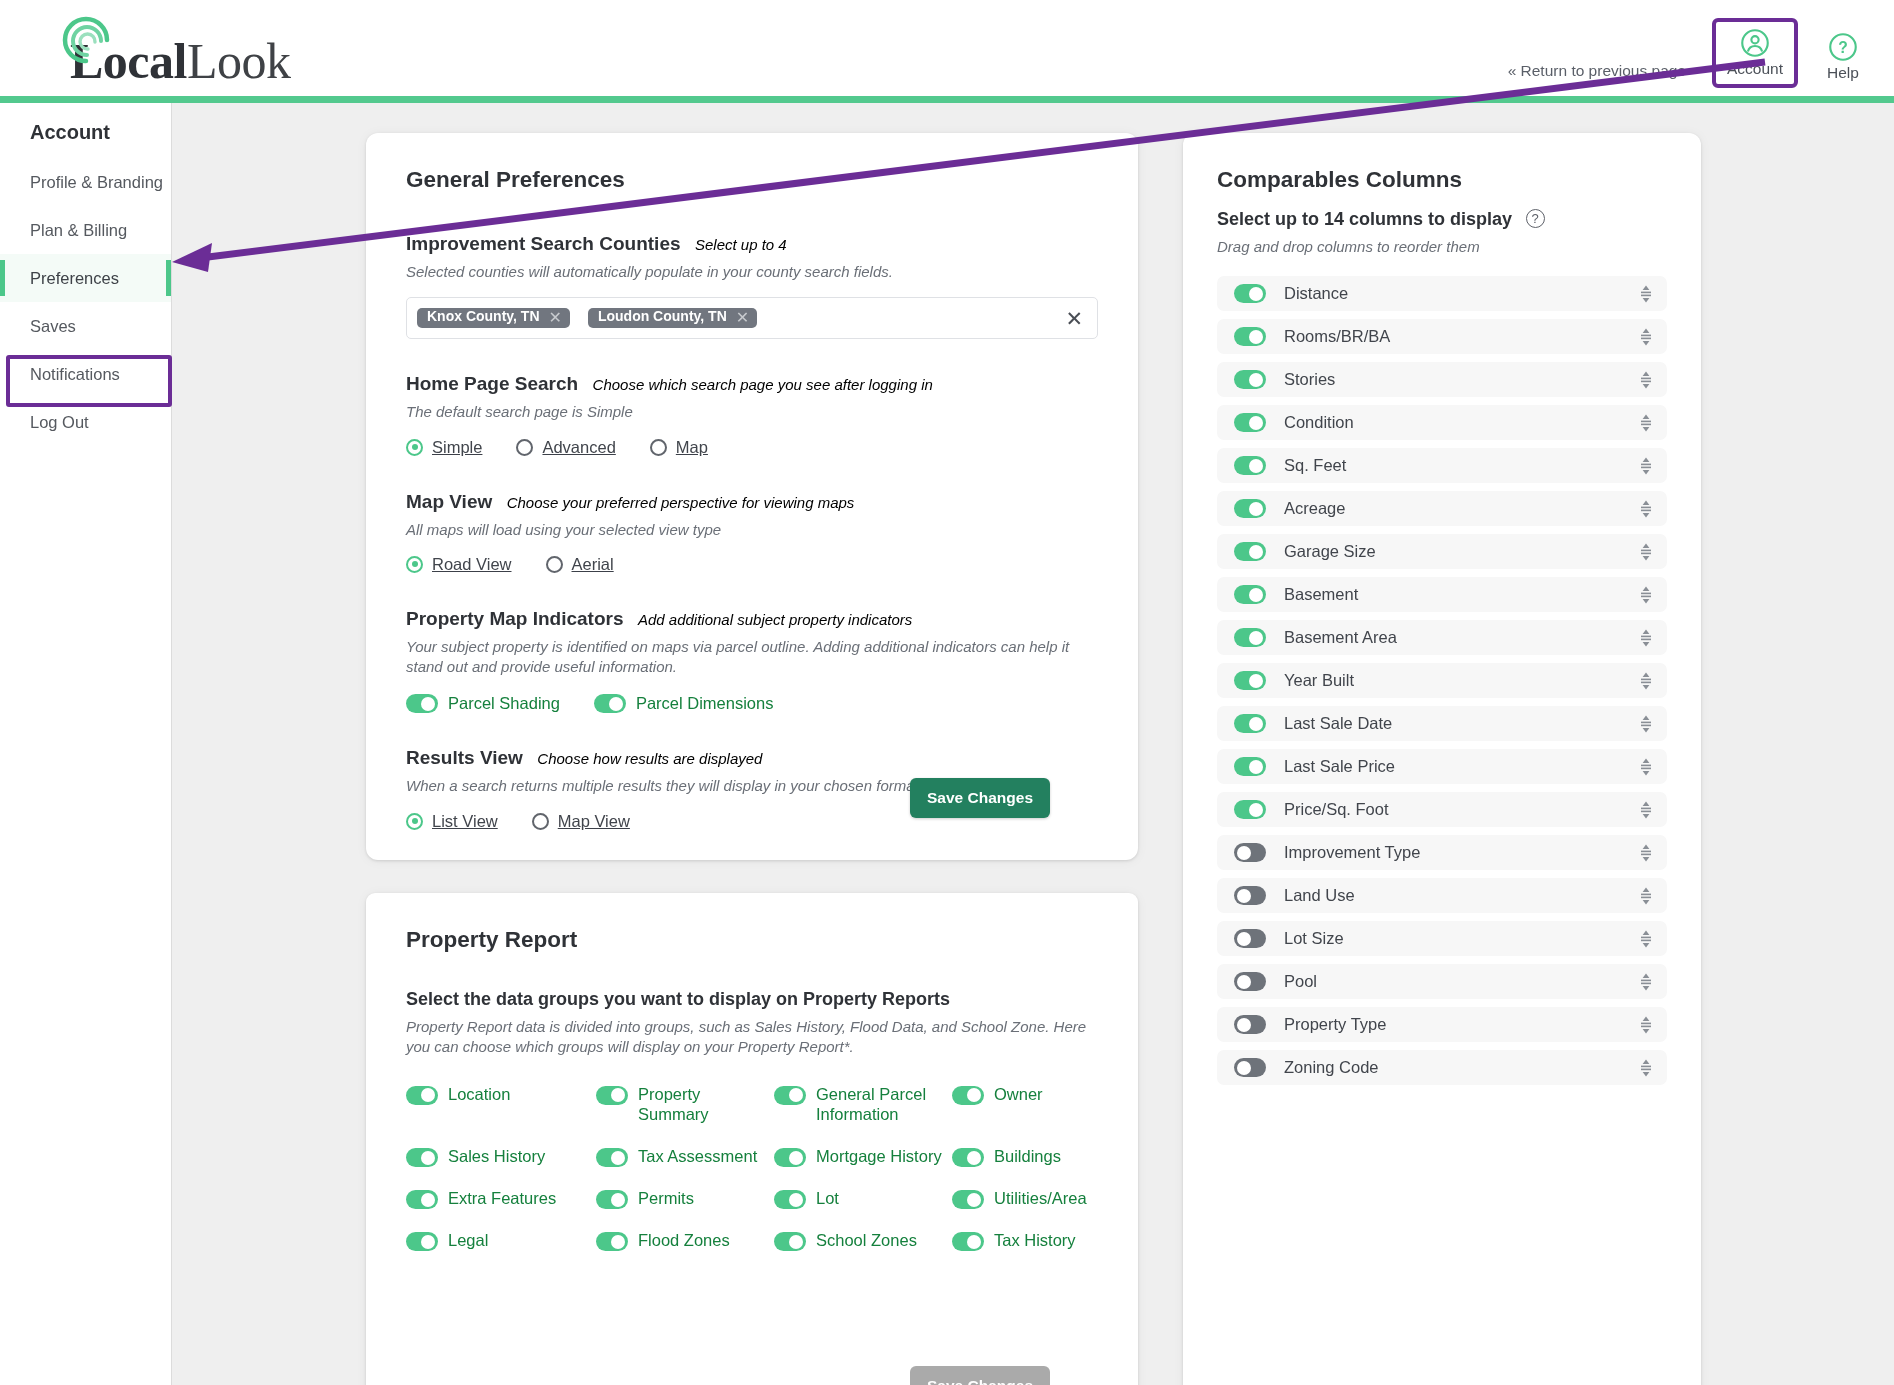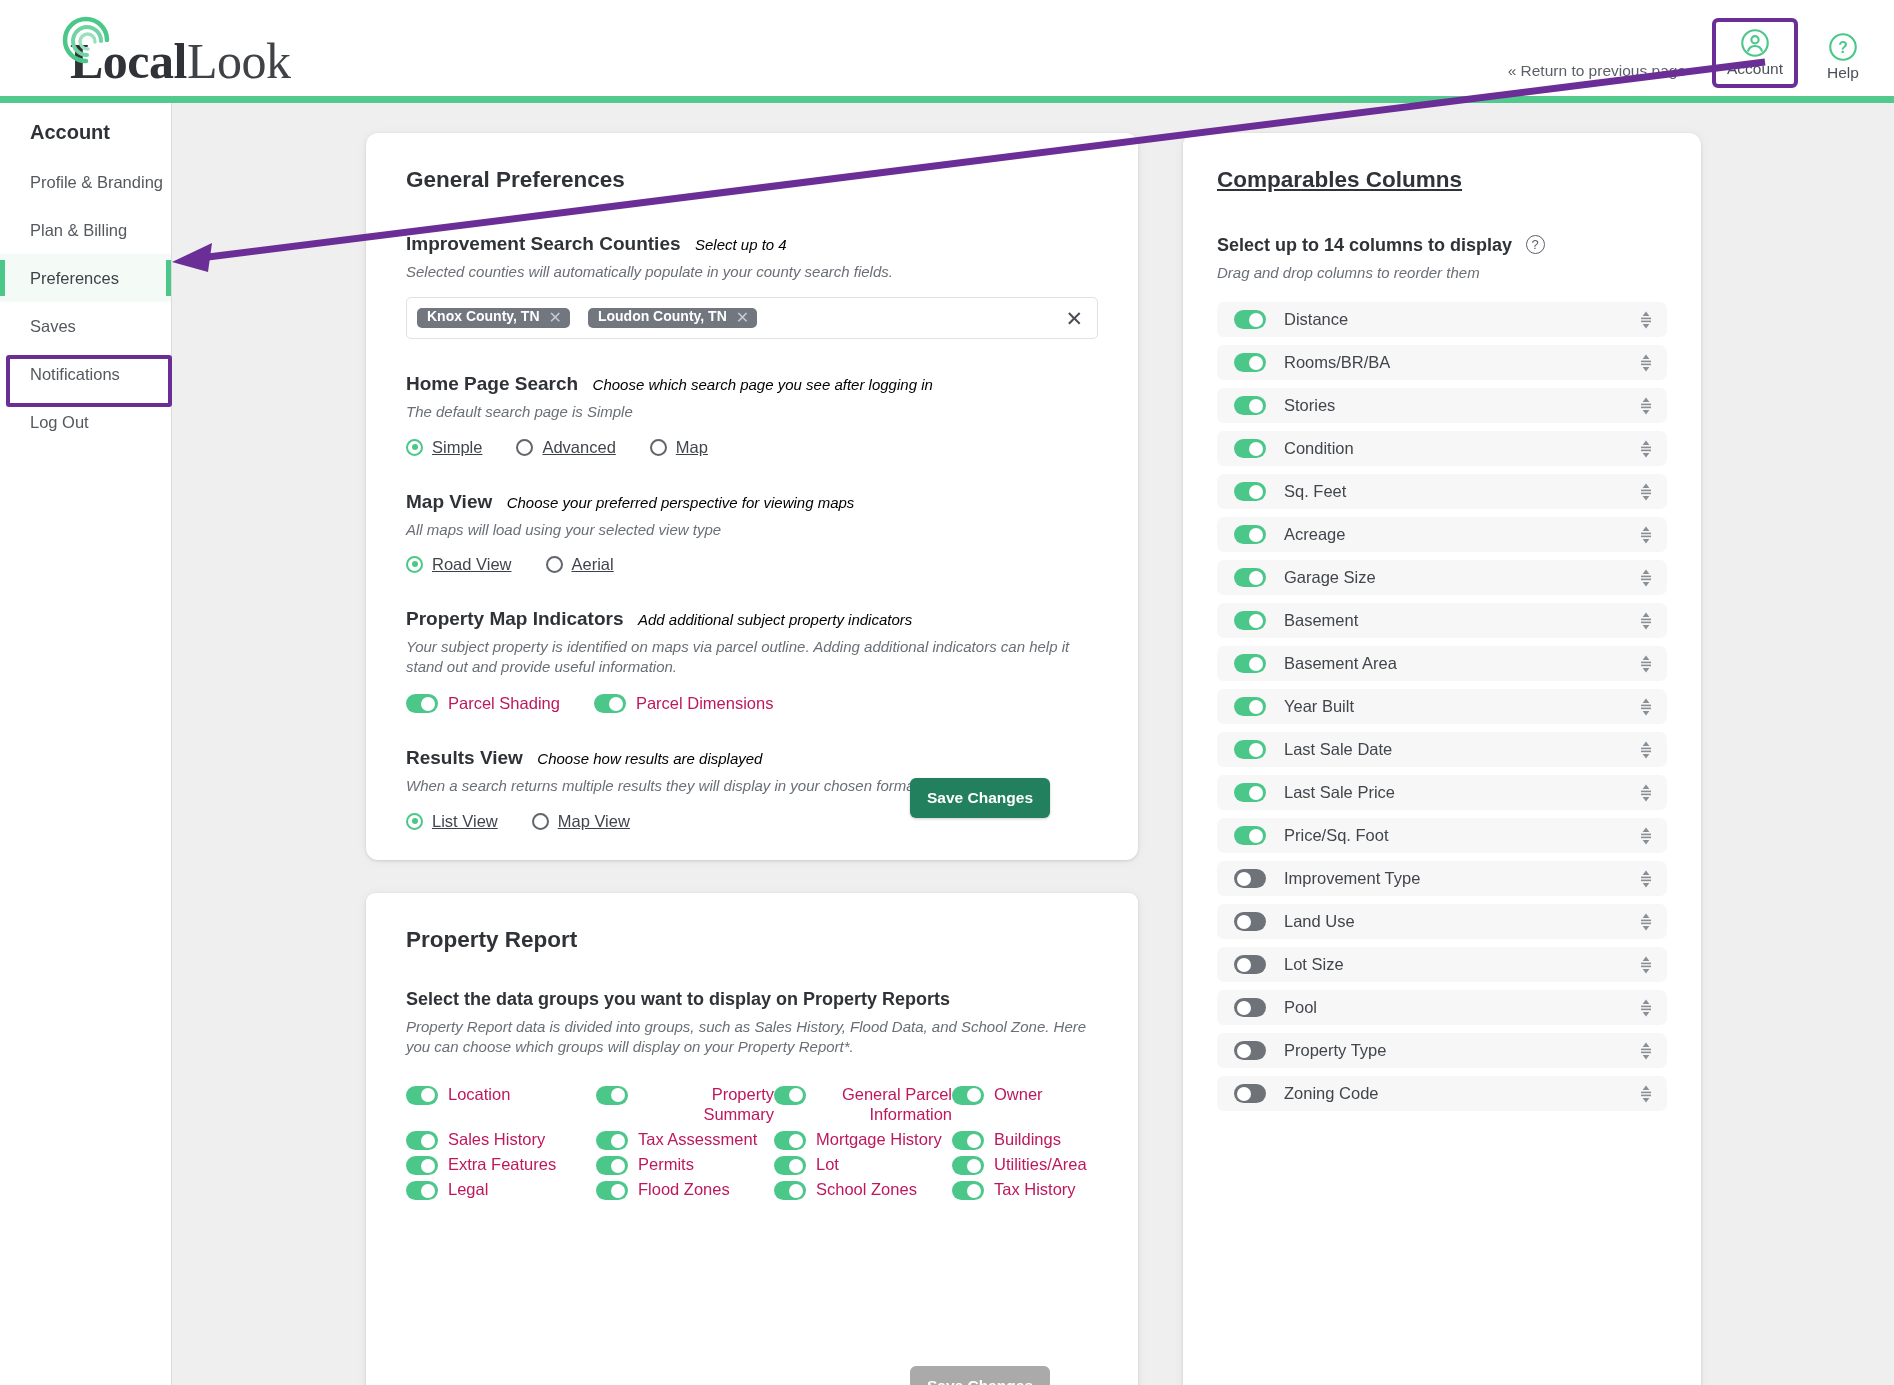--- a/index.html
+++ b/index.html
@@ -149,55 +149,54 @@
   .tgl {
     width: 32px; height: 19px; border-radius: 10px; position: relative;
     flex: none; margin-right: 10px; background: #4cc78a;
   }
   .tgl::after {
     content: ""; position: absolute; top: 2.5px; left: 15px;
     width: 14px; height: 14px; border-radius: 50%; background: #fff;
   }
   .tgl.off { background: #6e737a; }
   .tgl.off::after { left: 2.5px; }
-  .tgl-label { font-size: 16.5px; color: #be185d; }
+  .tgl-label { font-size: 16.5px; color: #15803d; }
 
   .btn {
     border: none; border-radius: 6px; color: #fff; font-weight: bold;
     font-size: 15.5px; padding: 11px 17px; cursor: pointer;
     font-family: "Liberation Sans", sans-serif;
     box-shadow: 0 1px 3px rgba(0,0,0,0.2);
   }
   .btn-primary { background: #23805f; }
   .btn-disabled { background: #aaaaaa; cursor: default; box-shadow: none; }
 
   #gp-save { position: absolute; right: 88px; bottom: 42px; }
 
   
   #pr-inner { padding: 34px 40px 0 40px; }
   #pr-title { margin-bottom: 36px; }
   #pr-sub-h { font-size: 18px; font-weight: bold; color: #2f3237; }
   #pr-grid {
     margin-top: 26px;
     display: grid; grid-template-columns: 190px 178px 178px 1fr;
-    row-gap: 4px;
-    text-align: right;
+    row-gap: 21px;
   }
   #pr-grid .tgl-item { margin-right: 0; align-items: flex-start; }
   #pr-grid .tgl { margin-top: 2px; }
   #pr-grid .tgl-label { line-height: 1.27; }
   #pr-foot {
     position: absolute; left: 40px; bottom: 42px;
     font-size: 14.5px; font-style: italic; color: #6a6f77;
   }
   #pr-save { position: absolute; right: 88px; bottom: 44px; }
 
   
   #cc-inner { padding: 34px 34px 0 34px; }
-  #cc-title { margin-bottom: 42px; text-decoration: underline; }
+  #cc-title { margin-bottom: 16px; }
   #cc-sub-h { font-size: 18px; font-weight: bold; color: #2f3237; }
   #cc-help {
     display: inline-flex; align-items: center; justify-content: center;
     width: 19px; height: 19px; border-radius: 50%; border: 1.6px solid #5d6169;
     font-size: 13px; color: #5d6169; margin-left: 9px; vertical-align: 2px;
     cursor: pointer;
   }
   #cc-list { margin-top: 19px; }
   .cc-row {
     height: 35px; background: #f7f7f7; border-radius: 7px;

